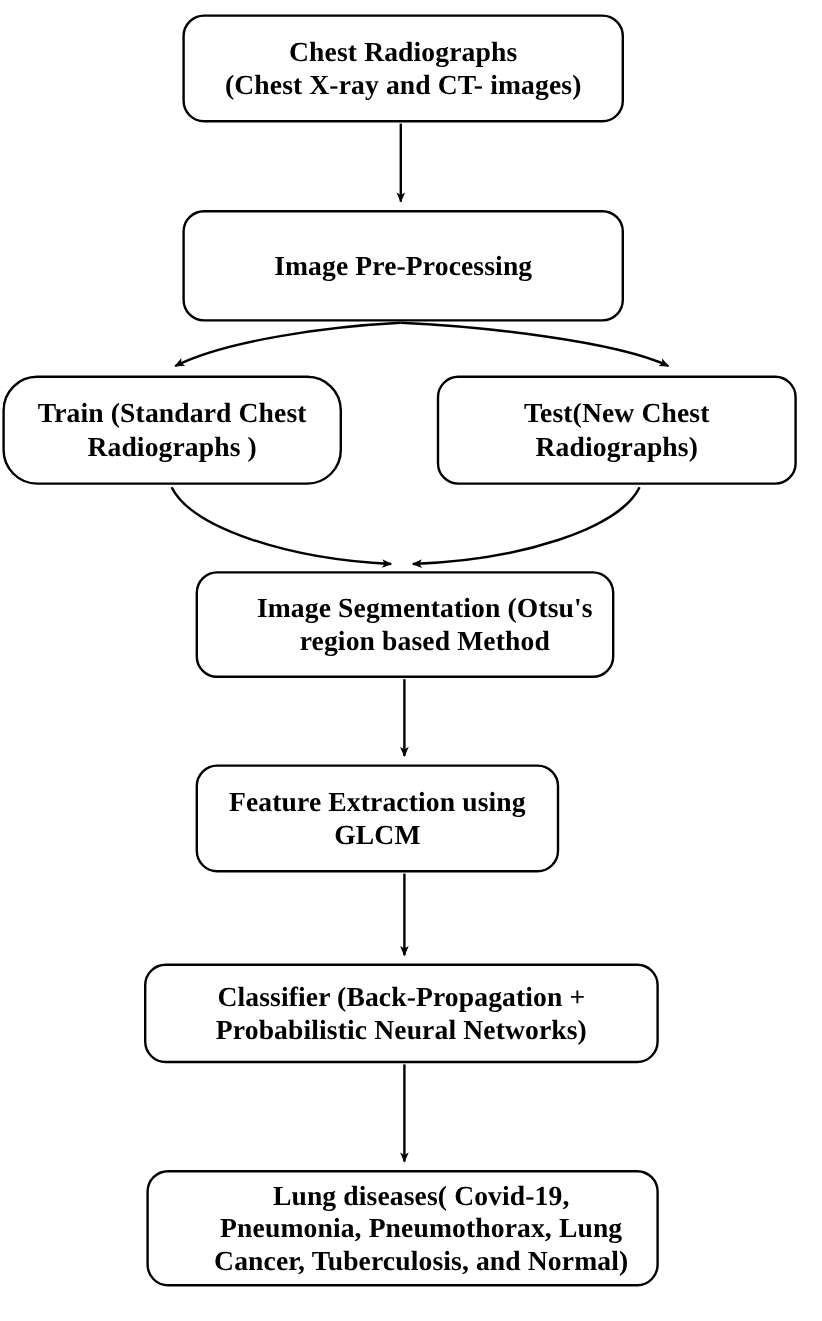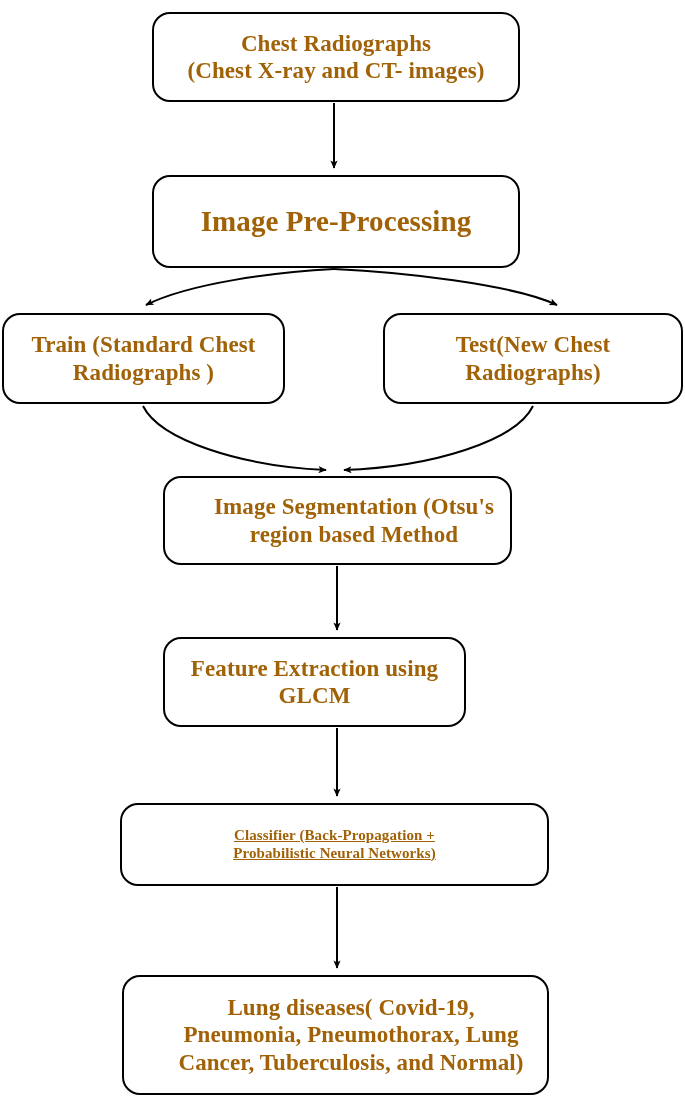--- a/index.html
+++ b/index.html
@@ -29,40 +29,40 @@
   .node {
     position: absolute;
     box-sizing: border-box;
     border: 2px solid #000000;
     border-radius: 18px;
     background: #ffffff;
     display: flex;
     align-items: center;
     justify-content: center;
     text-align: center;
-    color: #a16207;
+    color: #000000;
     font-weight: bold;
     line-height: 1.18;
     letter-spacing: 0.1px;
     z-index: 2;
   }
   .node-label {
     display: block;
     padding: 0 6px;
     white-space: pre-line;
   }
   
   #node-source      { left: 152px; top: 12px;  width: 368px; height: 90px;  font-size: 23px; }
-  #node-preprocess  { left: 152px; top: 175px; width: 368px; height: 93px;  font-size: 29px; }
-  #node-train       { left: 2px;   top: 313px; width: 283px; height: 91px;  font-size: 23px; }
-  #node-test        { left: 383px; top: 313px; width: 300px; height: 91px;  font-size: 23px; }
+  #node-preprocess  { left: 152px; top: 175px; width: 368px; height: 93px;  font-size: 23px; }
+  #node-train       { left: 2px;   top: 313px; width: 283px; height: 91px;  font-size: 23px; border-radius: 29px; }
+  #node-test        { left: 364px; top: 313px; width: 300px; height: 91px;  font-size: 23px; }
   #node-segment     { left: 163px; top: 476px; width: 349px; height: 89px;  font-size: 23px; padding-left: 33px; }
   #node-feature     { left: 163px; top: 637px; width: 303px; height: 90px;  font-size: 23px; }
-  #node-classifier  { left: 120px; top: 803px; width: 429px; height: 83px;  font-size: 15px; text-decoration: underline; }
-  #node-output      { left: 122px; top: 975px; width: 427px; height: 120px; font-size: 23px; padding-left: 31px; }
+  #node-classifier  { left: 120px; top: 803px; width: 429px; height: 83px;  font-size: 23px; }
+  #node-output      { left: 122px; top: 975px; width: 427px; height: 97px; font-size: 23px; padding-left: 31px; }
 </style>
 </head>
 <body>
 
 <div id="canvas">
 
   <svg id="edges" viewBox="0 0 685 1101" width="685" height="1101" xmlns="http://www.w3.org/2000/svg">
     <defs>
       <marker id="arrowhead" markerWidth="10" markerHeight="10" refX="7.6" refY="3.6" orient="auto" markerUnits="userSpaceOnUse">
         <path d="M 0 0 L 8.4 3.6 L 0 7.2 L 2.1 3.6 Z" fill="#000000"></path>

